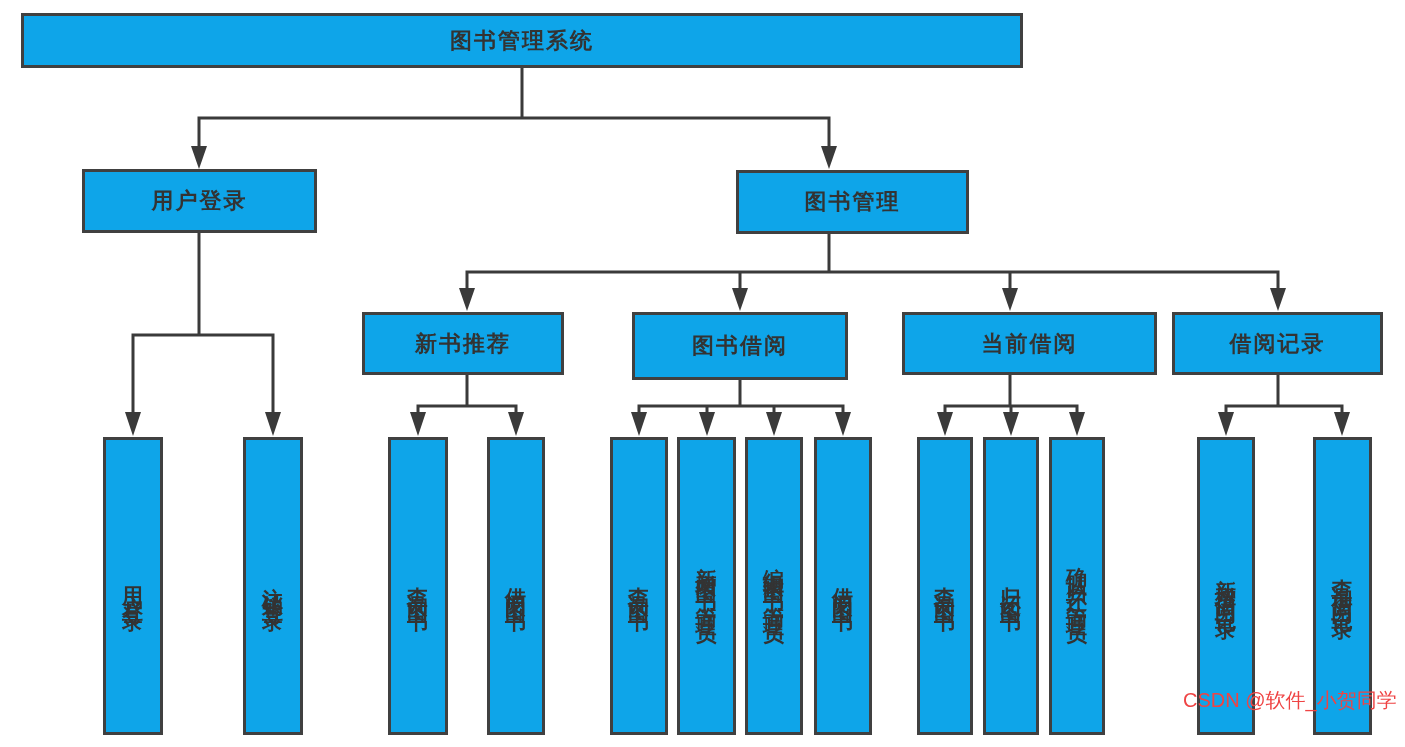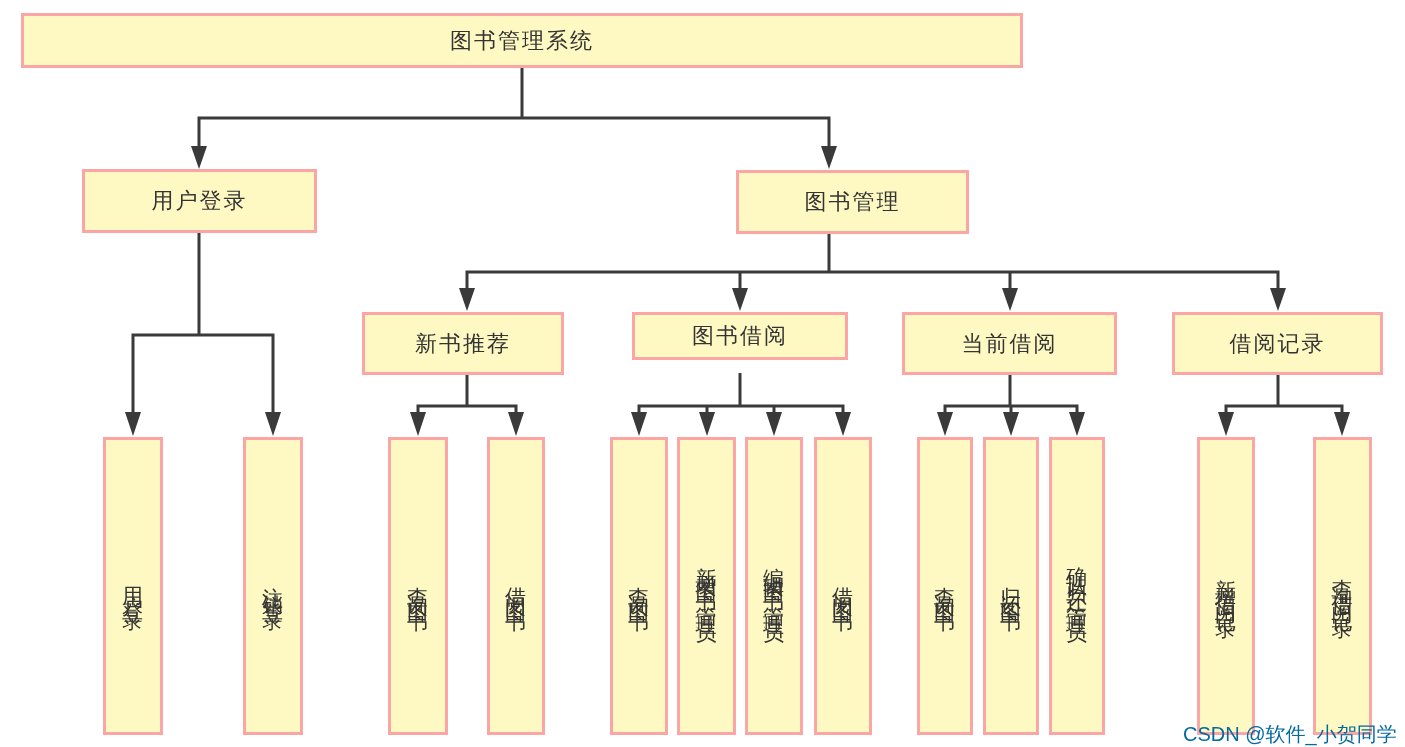--- a/index.html
+++ b/index.html
@@ -17,49 +17,50 @@
   }
   .edges {
     position: absolute;
     left: 0; top: 0;
     width: 1405px;
     height: 747px;
   }
   .node {
     position: absolute;
     box-sizing: border-box;
-    border: 3px solid #fca5a5;
-    background: #fef9c3;
+    border: 3px solid #404040;
+    background: #0ea5e9;
     display: flex;
     align-items: center;
     justify-content: center;
     color: #333333;
+    font-weight: bold;
   }
   .hbox {
     font-size: 22px;
     letter-spacing: 2px;
     white-space: nowrap;
   }
   .root {
     font-size: 22px;
   }
   .vbox span {
     writing-mode: vertical-rl;
     text-orientation: mixed;
     font-size: 21px;
     letter-spacing: 8px;
     line-height: 1;
     color: #333333;
   }
   .watermark {
     position: absolute;
     left: 1183px;
-    top: 721px;
+    top: 687px;
     font-size: 20px;
-    color: #0369a1;
+    color: #ef4444;
     white-space: nowrap;
     z-index: 5;
   }
 </style>
 </head>
 <body>
 
 <div class="canvas">
 
   <svg class="edges" viewBox="0 0 1405 747" xmlns="http://www.w3.org/2000/svg" fill="none" stroke="#3a3a3a" stroke-width="3">
@@ -104,22 +105,22 @@
       <polygon points="1334,412 1350,412 1342,436" fill="#3a3a3a" stroke="none"></polygon>
     </g>
   </svg>
 
   <div class="node hbox root" style="left:21px; top:13px; width:1002px; height:55px;">图书管理系统</div>
 
   <div class="node hbox" style="left:82px; top:169px; width:235px; height:64px;">用户登录</div>
   <div class="node hbox" style="left:712px; top:170px; width:233px; height:64px;margin-left:24px;">图书管理</div>
 
   <div class="node hbox" style="left:362px; top:312px; width:202px; height:63px;">新书推荐</div>
-  <div class="node hbox" style="left:632px; top:312px; width:216px; height:48px;">图书借阅</div>
-  <div class="node hbox" style="left:902px; top:312px; width:215px; height:63px;">当前借阅</div>
+  <div class="node hbox" style="left:632px; top:312px; width:216px; height:68px;">图书借阅</div>
+  <div class="node hbox" style="left:902px; top:312px; width:255px; height:63px;">当前借阅</div>
   <div class="node hbox" style="left:1172px; top:312px; width:211px; height:63px;">借阅记录</div>
 
   <div class="node vbox" style="left:103px; top:437px; width:60px; height:298px;">
     <span>用户登录</span>
   </div>
   <div class="node vbox" style="left:243px; top:437px; width:60px; height:298px;">
     <span>注销登录</span>
   </div>
 
   <div class="node vbox" style="left:388px; top:437px; width:60px; height:298px;">

